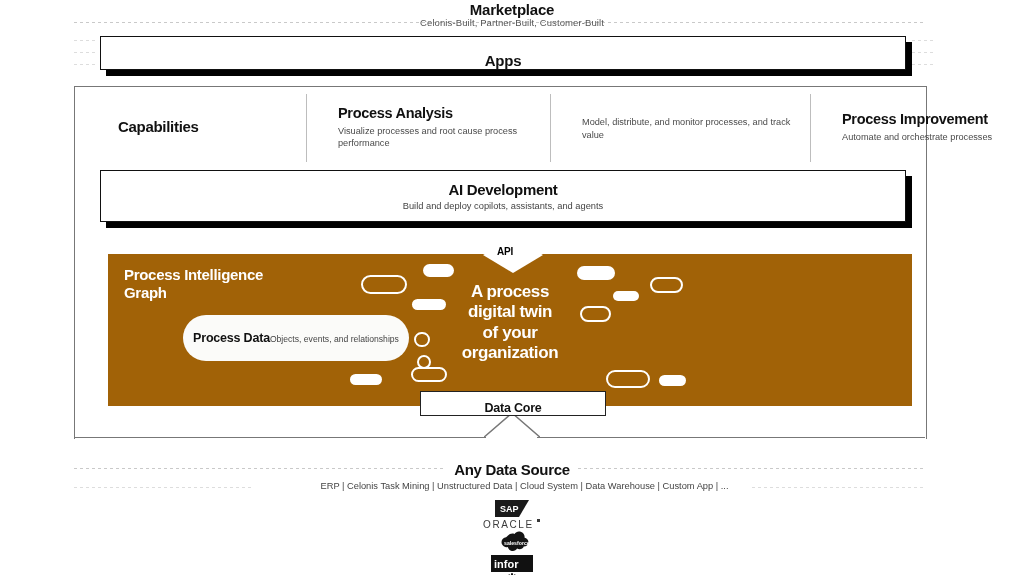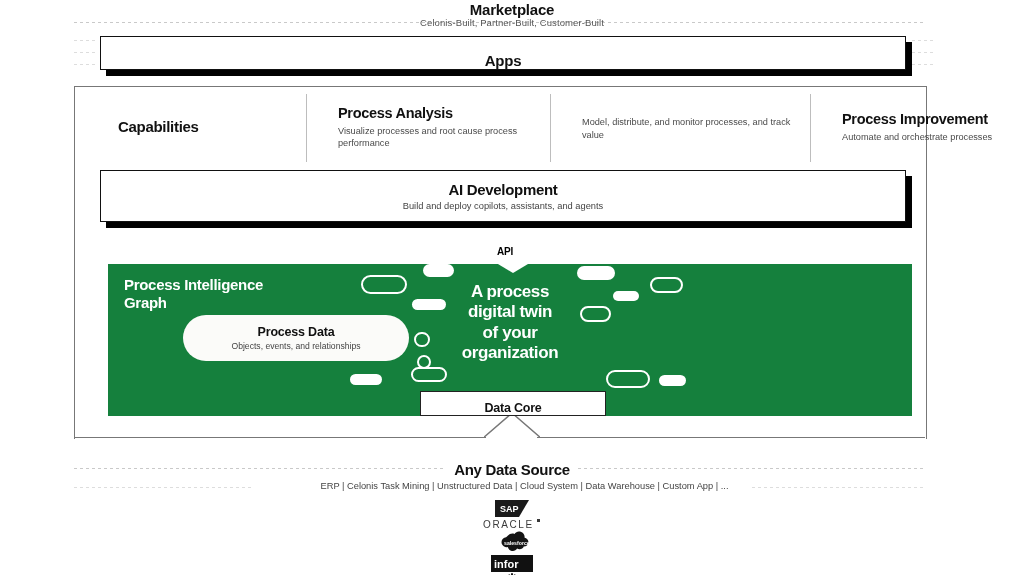--- a/index.html
+++ b/index.html
@@ -69,21 +69,21 @@
   #cap-management{flex:0 0 228px;}
   #cap-improvement{flex:0 0 200px;}
 
   
   #ai-box{left:100px;top:170px;width:804px;height:50px;}
   .band-title{font-size:15px;font-weight:bold;letter-spacing:-.3px;}
   .band-sub{font-size:9.3px;color:#444;margin-top:3px;}
 
   
   #pig-panel{
-    left:108px;top:254px;width:804px;height:152px;background:#15803d;margin-top:10px;
+    left:108px;top:254px;width:804px;height:152px;background:#a16207;
   }
   #pig-title{
     left:16px;top:12px;color:#ffffff;font-size:15px;font-weight:bold;
     line-height:1.18;letter-spacing:-.3px;white-space:pre-line;
   }
 
   
   #digital-twin-text{
     left:415px;top:282px;width:190px;text-align:center;color:#fff;
     font-size:17px;font-weight:bold;line-height:1.2;letter-spacing:-.4px;
@@ -100,21 +100,21 @@
     display:flex;align-items:center;justify-content:center;
   }
   #api-label{
     position:absolute;left:0;right:16px;top:9px;text-align:center;
     font-size:10px;font-weight:bold;color:#000;letter-spacing:-.2px;
   }
 
   
   .capsule{
     position:absolute;background:#fbfbf9;border-radius:999px;
-    display:flex;flex-direction:column;align-items:center;justify-content:center;
+    display:flex;flex-direction:row;align-items:center;justify-content:center;
     text-align:center;
   }
   .capsule .c-title{font-size:12.5px;font-weight:bold;color:#111;letter-spacing:-.2px;}
   .capsule .c-sub{font-size:8.6px;color:#444;margin-top:2px;}
   #process-data-capsule{left:183px;top:315px;width:226px;height:46px;}
   #business-context-capsule{left:613px;top:315px;width:266px;height:46px;}
 
   
   .pill{position:absolute;border-radius:999px;}
   .pill.solid{background:#ffffff;}

